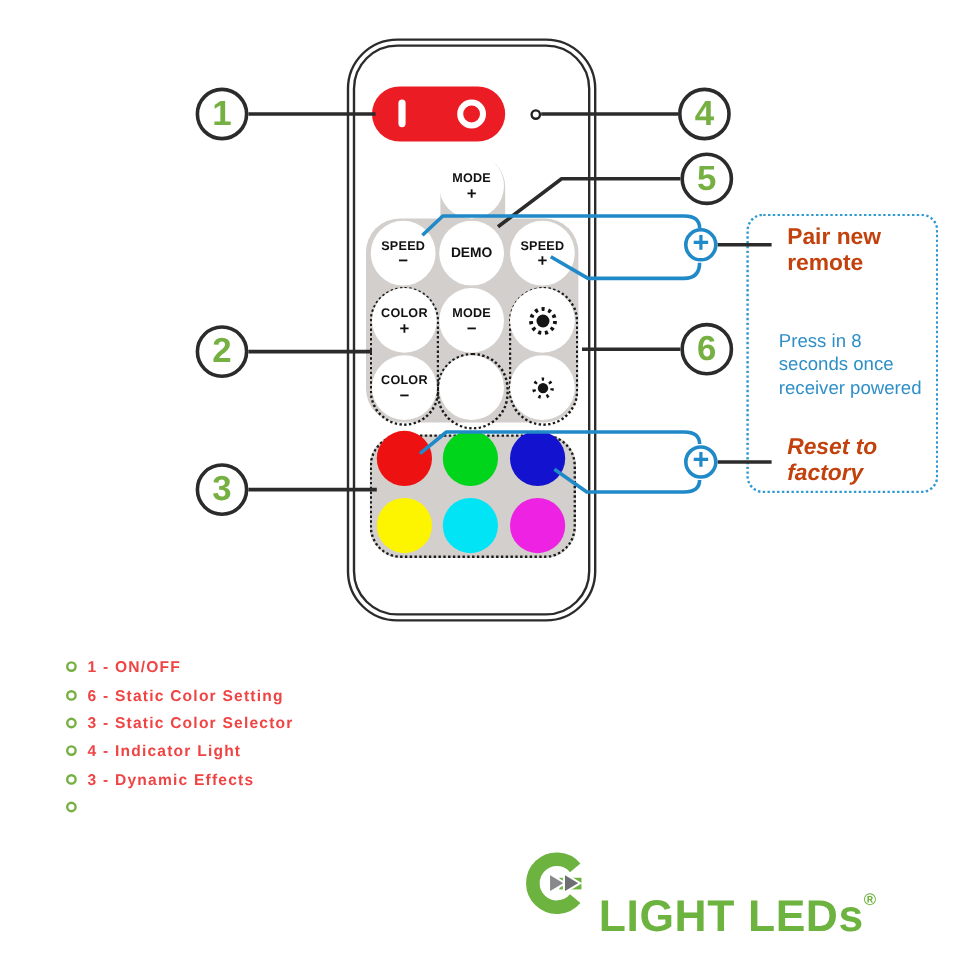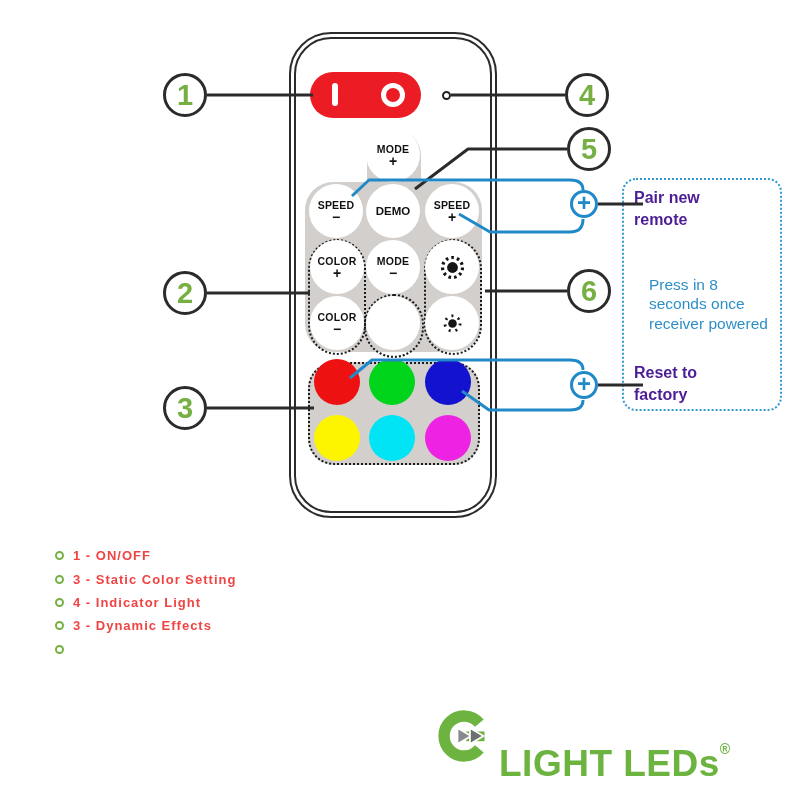--- a/index.html
+++ b/index.html
@@ -40,22 +40,22 @@
 
   .indicator { left:442px; top:91px; width:9px; height:9px; border:2px solid #222;
     border-radius:50%; background:#fff; }
 
   .callout { width:44px; height:44px; border-radius:50%; border:3px solid #2b2b2b;
     background:#fff; display:flex; align-items:center; justify-content:center;
     color:#76b043; font-size:29px; font-weight:bold; z-index:7; }
 
   .info-box { left:622px; top:178px; width:160px; height:233px;
     border:2px dotted #2e9ad0; border-radius:14px; background:#fff; z-index:5; }
-  .info-title { position:absolute; left:10px; width:118px; font-size:16px; font-weight:bold;
-    color:#4c1d95; line-height:21.5px; }
+  .info-title { position:absolute; left:32px; width:118px; font-size:19px; font-weight:bold;
+    color:#c2410c; line-height:21.5px; }
   .info-note { position:absolute; left:25px; top:95px; width:130px; font-size:15.5px;
     color:#2e8fc7; line-height:19.3px; }
 
   .plus-badge { width:28px; height:28px; border-radius:50%; border:3px solid #2089c8;
     background:#fff; color:#2089c8; display:flex; align-items:center; justify-content:center;
     font-size:24px; font-weight:bold; line-height:20px; z-index:8; padding-bottom:2px; }
 
   #lines { left:0; top:0; z-index:6; pointer-events:none; }
 
   .legend { left:55px; top:544px; z-index:2; }
@@ -187,31 +187,35 @@
   <div class="abs plus-badge" style="left:570px; top:190px;">
       <span>+</span>
     </div>
   <div class="abs plus-badge" style="left:570px; top:371px;">
       <span>+</span>
     </div>
 
   <div class="abs info-box">
     <div class="info-title" style="top:7px;">Pair new remote</div>
     <div class="info-note">Press in 8 seconds once receiver powered</div>
-    <div class="info-title" style="top:182px;">Reset to factory</div>
+    <div class="info-title" style="top:182px;font-style:italic;">Reset to factory</div>
   </div>
 
   <div class="abs legend">
     <div class="legend-row">
       <span class="legend-bullet"></span>
       <span class="legend-text">1 - ON/OFF</span>
     </div>
     <div class="legend-row">
       <span class="legend-bullet"></span>
-      <span class="legend-text">3 - Static Color Setting</span>
+      <span class="legend-text">6 - Static Color Setting</span>
+    </div>
+    <div class="legend-row">
+      <span class="legend-bullet"></span>
+      <span class="legend-text">3 - Static Color Selector</span>
     </div>
     <div class="legend-row">
       <span class="legend-bullet"></span>
       <span class="legend-text">4 - Indicator Light</span>
     </div>
     <div class="legend-row">
       <span class="legend-bullet"></span>
       <span class="legend-text">3 - Dynamic Effects</span>
     </div>
     <div class="legend-row">

